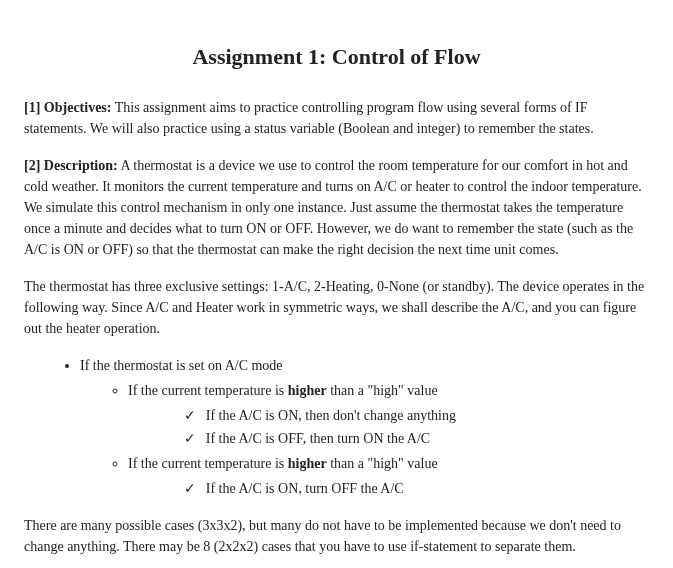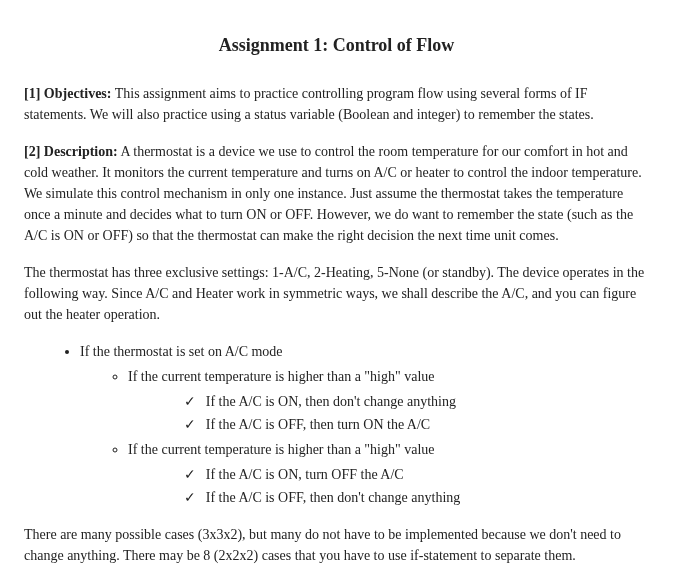--- a/index.html
+++ b/index.html
@@ -8,23 +8,23 @@
       color: #222;
       margin: 0;
       padding: 20px 24px;
       width: 673px;
       box-sizing: border-box;
       line-height: 1.5;
       background: #fff;
     }
     h1 {
       text-align: center;
-      font-size: 18px;
+      font-size: 22px;
       font-weight: bold;
-      margin: 12px 0 24px 0;
+      margin: 20px 0 24px 0;
     }
     p {
       margin: 0 0 16px 0;
     }
     .section-label {
       font-weight: bold;
       text-align: right;
     }
     ul.bullet {
       list-style: disc;
@@ -43,53 +43,52 @@
     }
     ul.check li::before {
       content: "✓";
       margin-right: 10px;
       color: #222;
     }
     li {
       margin: 2px 0;
     }
     strong {
-      font-weight: normal;
+      font-weight: bold;
     }
   </style>
 </head>
 <body>
 
 <h1>Assignment 1: Control of Flow</h1>
 
 <p>
   <span class="section-label">[1] Objectives:</span><span> This assignment aims to practice controlling program flow using several forms of IF statements. We will also practice using a status variable (Boolean and integer) to remember the states.</span>
 </p>
 
 <p>
   <span class="section-label">[2] Description:</span><span> A thermostat is a device we use to control the room temperature for our comfort in hot and cold weather. It monitors the current temperature and turns on A/C or heater to control the indoor temperature. We simulate this control mechanism in only one instance. Just assume the thermostat takes the temperature once a minute and decides what to turn ON or OFF. However, we do want to remember the state (such as the A/C is ON or OFF) so that the thermostat can make the right decision the next time unit comes.</span>
 </p>
 
-<p>The thermostat has three exclusive settings: 1-A/C, 2-Heating, 5-None (or standby). The device operates in the following way. Since A/C and Heater work in symmetric ways, we shall describe the A/C, and you can figure out the heater operation.</p>
+<p>The thermostat has three exclusive settings: 1-A/C, 2-Heating, 0-None (or standby). The device operates in the following way. Since A/C and Heater work in symmetric ways, we shall describe the A/C, and you can figure out the heater operation.</p>
 
 <ul class="bullet">
   <li>
     <span>If the thermostat is set on A/C mode</span>
     <ul class="circle">
       <li>
         <span>If the current temperature is </span><strong>higher</strong><span> than a "high" value</span>
         <ul class="check">
           <li><span>If the A/C is ON, then don't change anything</span></li>
           <li><span>If the A/C is OFF, then turn ON the A/C</span></li>
         </ul>
       </li>
       <li>
         <span>If the current temperature is </span><strong>higher</strong><span> than a "high" value</span>
         <ul class="check">
           <li><span>If the A/C is ON, turn OFF the A/C</span></li>
-          <li><span>If the A/C is OFF, then don't change anything</span></li>
         </ul>
       </li>
     </ul>
   </li>
 </ul>
 
 <p>There are many possible cases (3x3x2), but many do not have to be implemented because we don't need to change anything. There may be 8 (2x2x2) cases that you have to use if-statement to separate them.</p>
 
 </body></html>

